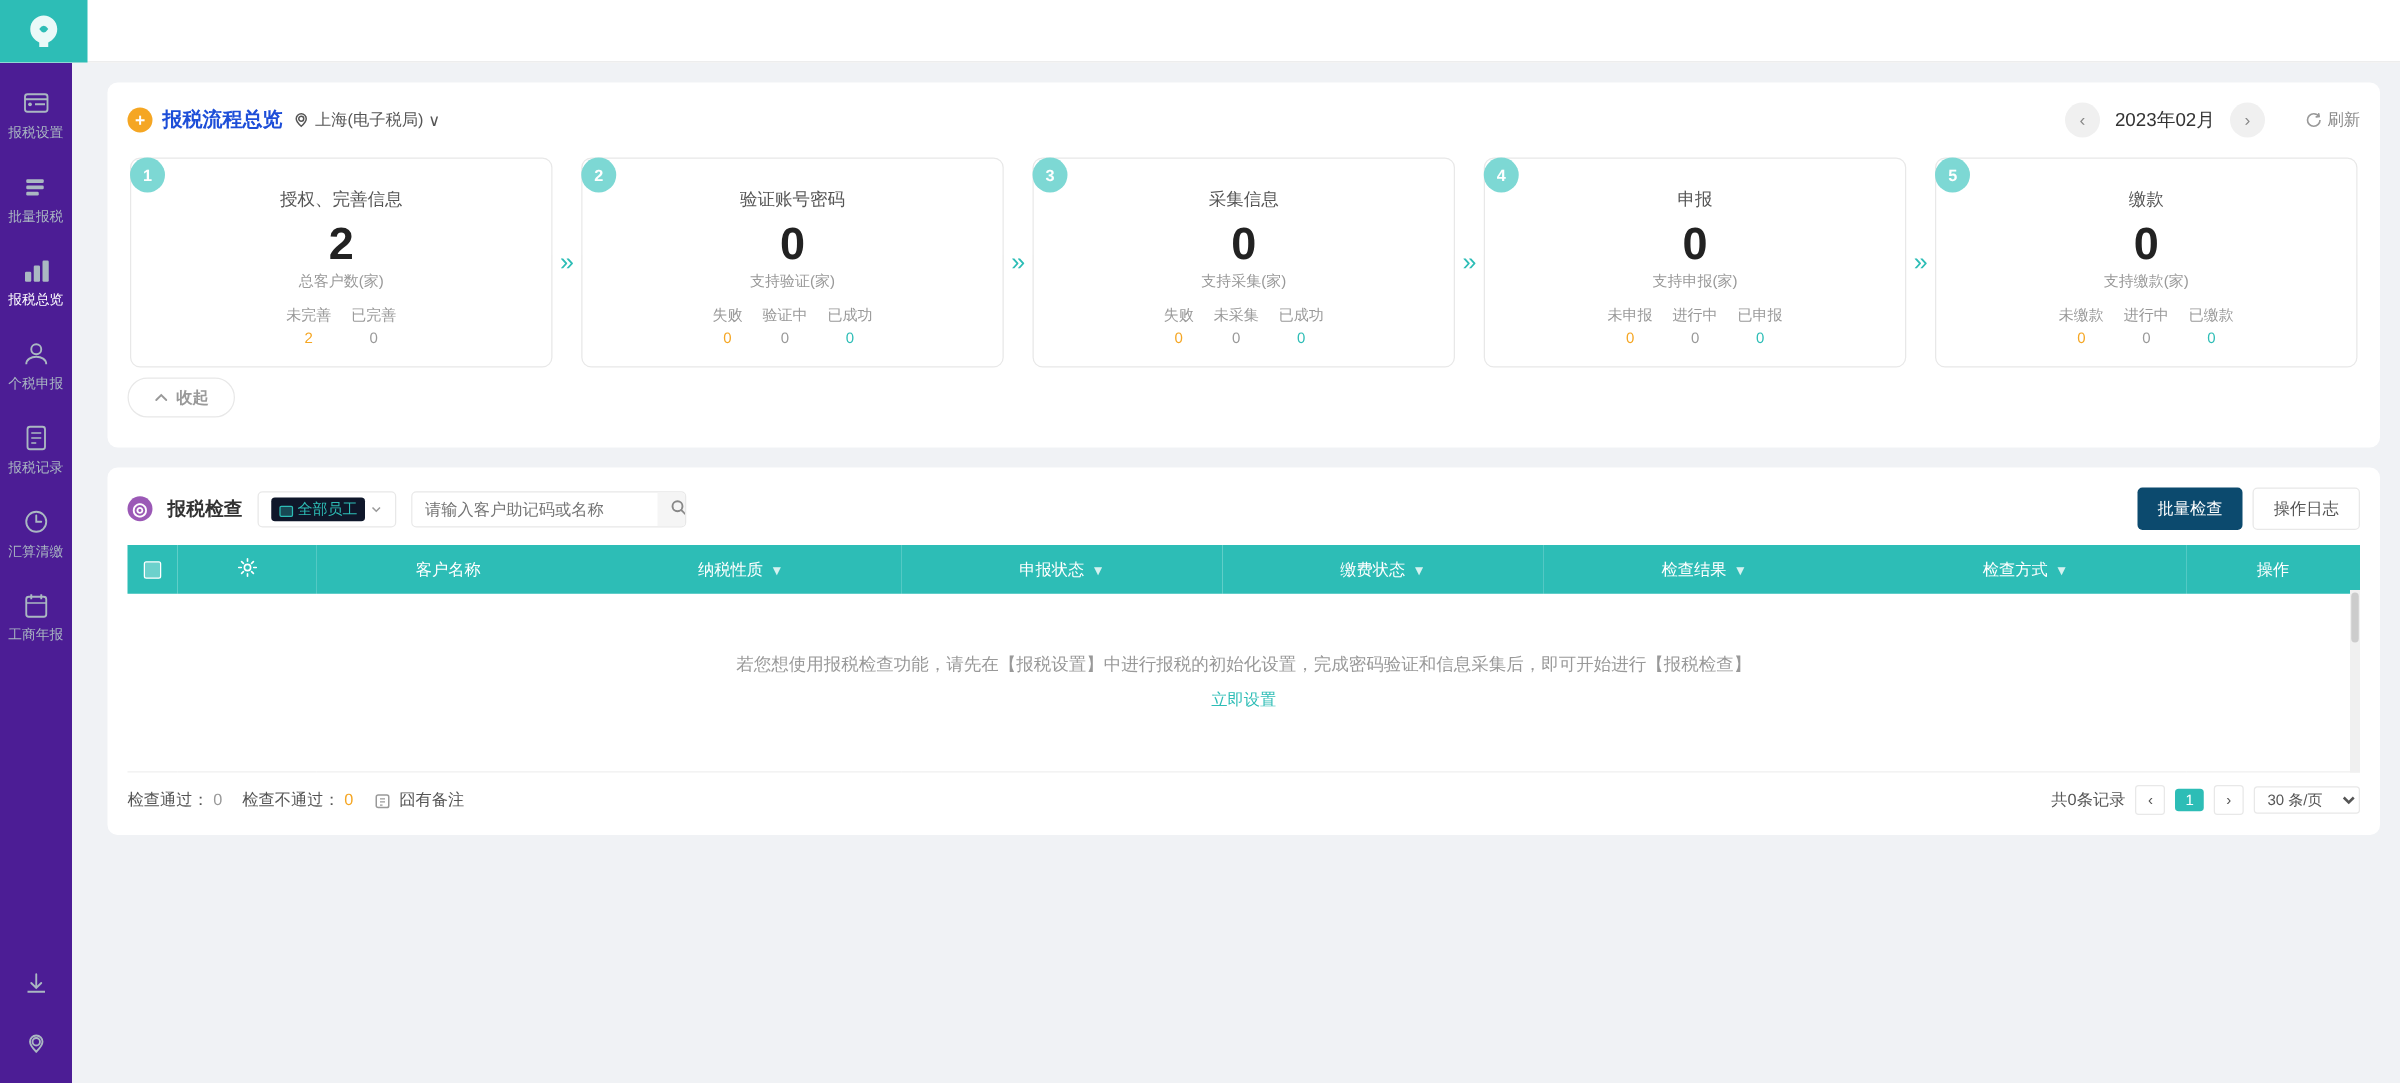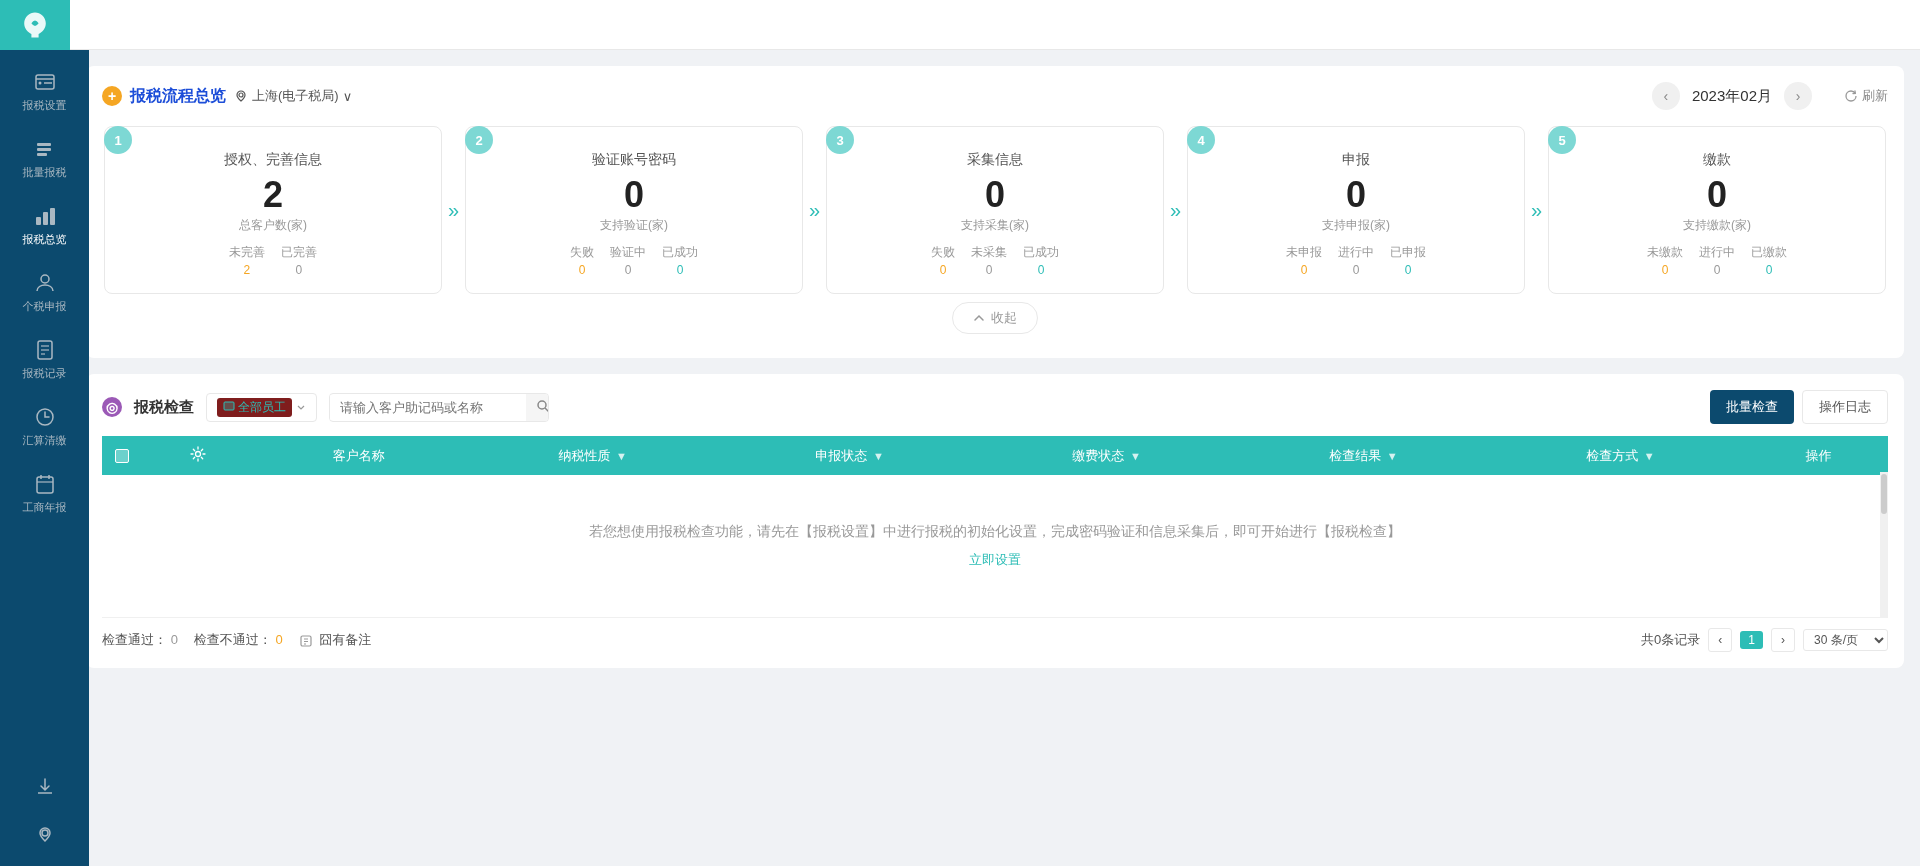--- a/index.html
+++ b/index.html
@@ -71,23 +71,23 @@
       justify-content: center;
       color: #fff;
       font-size: 18px;
     }
 
     
     .left-sidebar {
       position: fixed;
       top: 50px;
       left: 0;
-      width: 89px;
+      width: 57px;
       bottom: 0;
-      background: #0c4a6e;
+      background: #4c1d95;
       display: flex;
       flex-direction: column;
       align-items: center;
       padding-top: 10px;
       gap: 4px;
       z-index: 99;
       overflow-y: auto;
     }
     .sidebar-item {
       display: flex;
@@ -254,23 +254,24 @@
       display: flex;
       align-items: center;
       padding: 0 4px;
       color: #2dbdb6;
       font-size: 20px;
     }
 
     
     .collapse-bar {
       display: flex;
-      justify-content: center;
+      justify-content: flex-start;
       padding: 8px 0;
       margin-bottom: 0;
+      font-weight: bold;
     }
     .collapse-btn {
       display: flex;
       align-items: center;
       gap: 6px;
       font-size: 13px;
       color: #999;
       cursor: pointer;
       padding: 6px 20px;
       border: 1px solid #e8e8e8;
@@ -454,23 +455,23 @@
 
     
     ::-webkit-scrollbar { width: 6px; height: 6px; }
     ::-webkit-scrollbar-thumb { background: #ccc; border-radius: 3px; }
     ::-webkit-scrollbar-track { background: #f0f0f0; }
 
     .table-wrapper { position: relative; }
 
     .filter-tag {
       display: inline-flex;
-      align-items: center;
+      align-items: flex-end;
       gap: 3px;
-      background: #7f1d1d;
+      background: #0f172a;
       color: #2dbdb6;
       border-radius: 3px;
       padding: 1px 6px;
       font-size: 12px;
     }
   </style>
 </head>
 <body>
 
 <nav class="top-nav">

